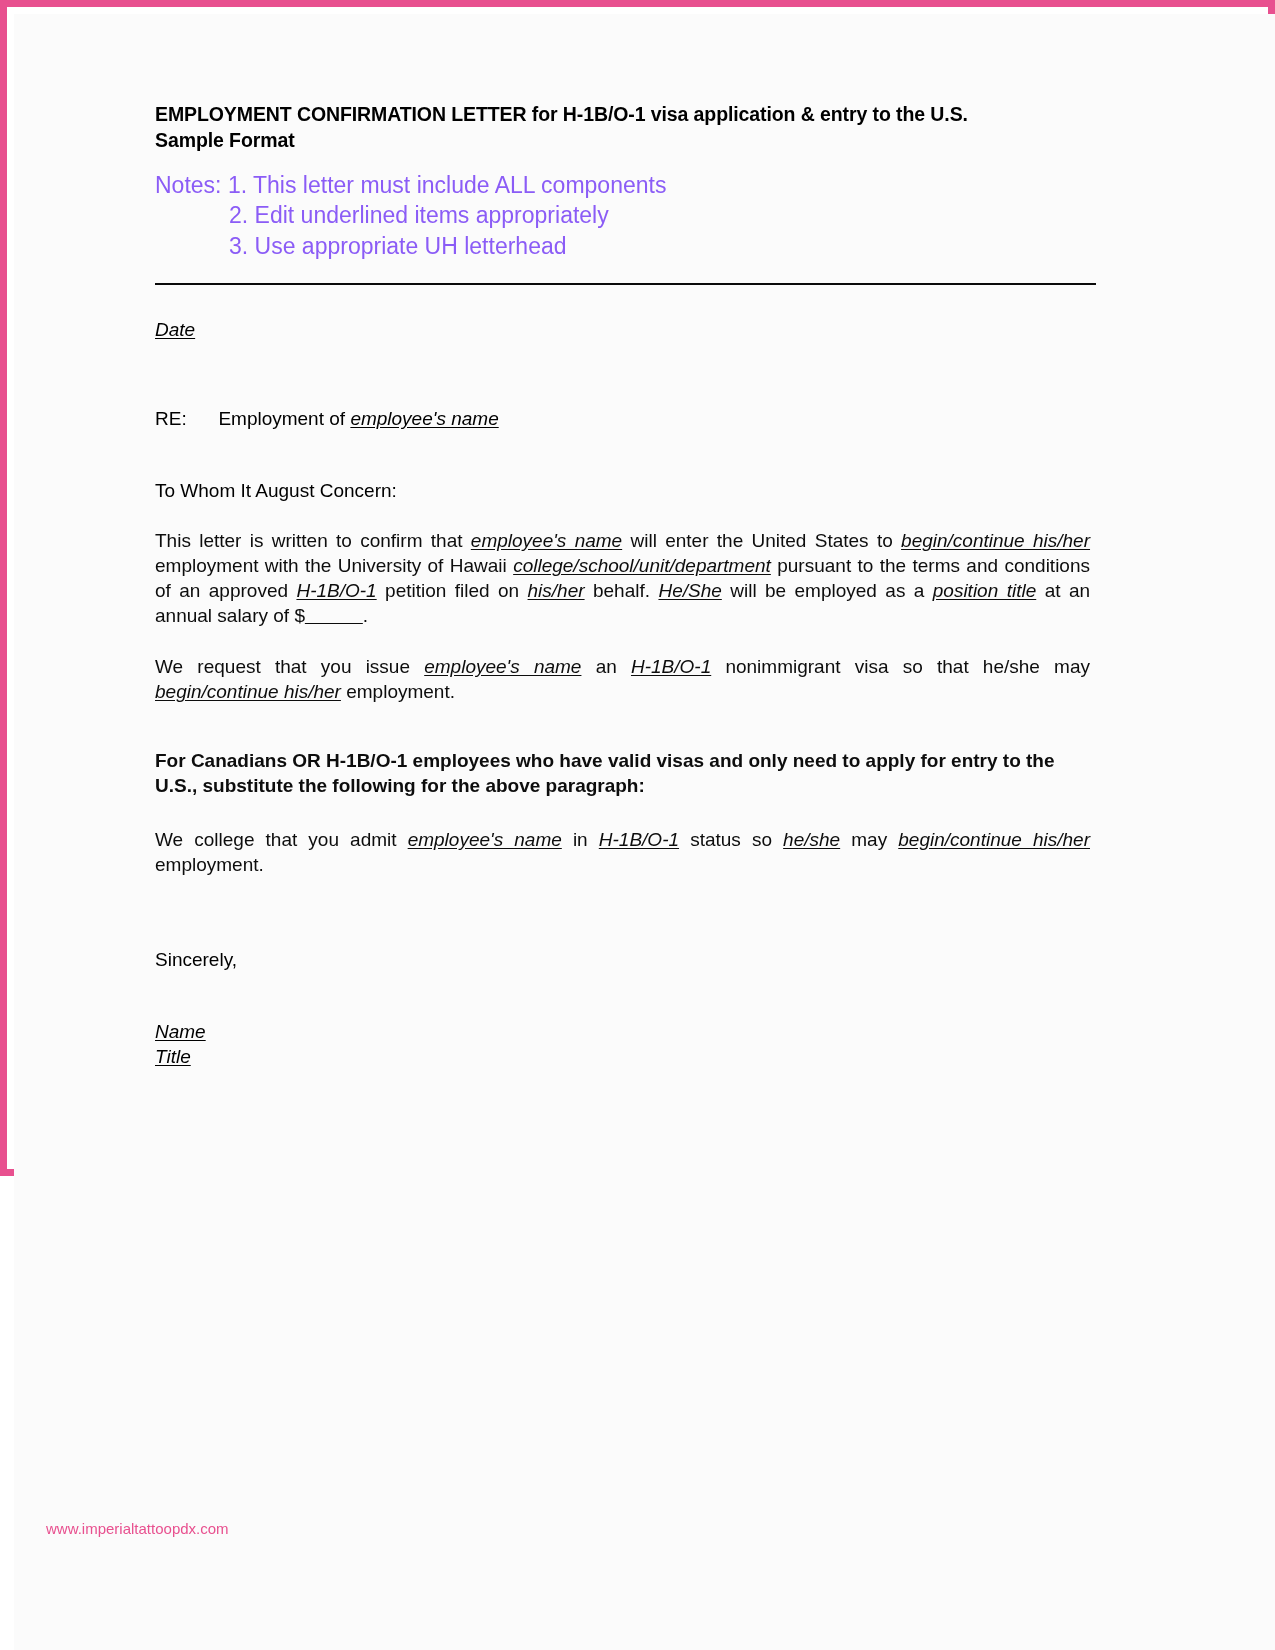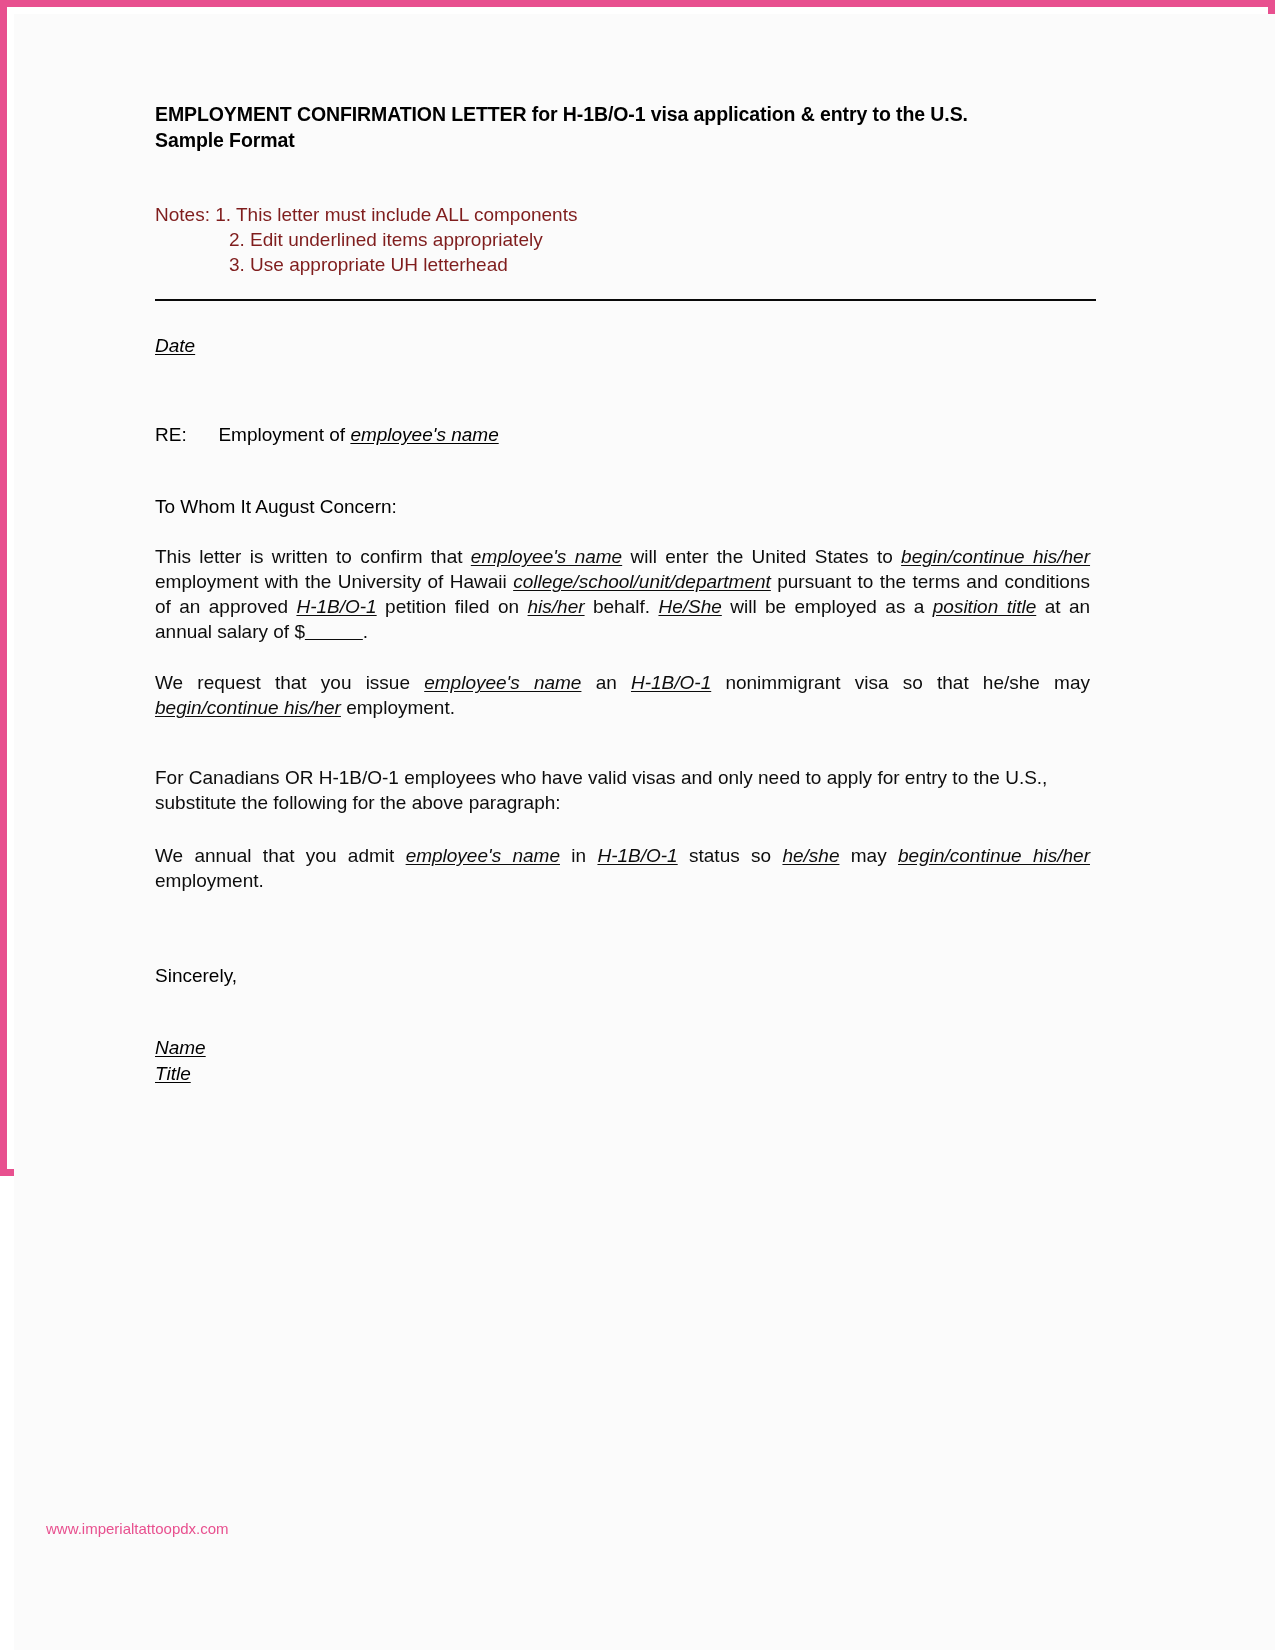--- a/index.html
+++ b/index.html
@@ -48,24 +48,24 @@
     font-weight: bold;
     color: #000;
     line-height: 1.33;
     letter-spacing: -0.1px;
   }
   .title-block .t-normal {
     font-weight: bold;
   }
 
   .notes-block {
-    margin-top: 48px;
-    font-size: 19px;
+    margin-top: 16px;
+    font-size: 23px;
     line-height: 1.32;
-    color: #7f1d1d;
+    color: #8b5cf6;
   }
   .notes-row {
     display: block;
     white-space: pre;
   }
   .notes-indent {
     padding-left: 74px;
   }
 
   .hr-rule {
@@ -92,21 +92,21 @@
   }
 
   .para {
     margin-top: 26px;
     font-size: 19px;
     line-height: 1.32;
     text-align: justify;
     color: #0d0d0d;
   }
   .para-bold {
-    font-weight: normal;
+    font-weight: bold;
     text-align: left;
     margin-top: 44px;
   }
   .para-gap-top {
     margin-top: 28px;
   }
 
   .sincerely {
     margin-top: 72px;
     font-size: 19px;
@@ -169,21 +169,21 @@
       <div class="re-line"><span>RE:</span>      <span>Employment of </span><span class="ital">employee's name</span></div>
 
       <div class="salutation">To Whom It August Concern:</div>
 
       <div class="para"><span>This letter is written to confirm that </span><span class="ital">employee's name</span><span> will enter the United States to </span><span class="ital">begin/continue his/her</span><span> employment with the University of Hawaii </span><span class="ital">college/school/unit/department</span><span> pursuant to the terms and conditions of an approved </span><span class="ital">H-1B/O-1</span><span> petition filed on </span><span class="ital">his/her</span><span> behalf. </span><span class="ital">He/She</span><span> will be employed as a </span><span class="ital">position title</span><span> at an annual salary of $</span><span class="blank-underline">_____</span><span>.</span></div>
 
       <div class="para"><span>We request that you issue </span><span class="ital">employee's name</span><span> an </span><span class="ital">H-1B/O-1</span><span> nonimmigrant visa so that he/she may </span><span class="ital">begin/continue his/her</span><span> employment.</span></div>
 
       <div class="para para-bold">For Canadians OR H-1B/O-1 employees who have valid visas and only need to apply for entry to the U.S., substitute the following for the above paragraph:</div>
 
-      <div class="para para-gap-top"><span>We annual that you admit </span><span class="ital">employee's name</span><span> in </span><span class="ital">H-1B/O-1</span><span> status so </span><span class="ital">he/she</span><span> may </span><span class="ital">begin/continue his/her</span><span> employment.</span></div>
+      <div class="para para-gap-top"><span>We college that you admit </span><span class="ital">employee's name</span><span> in </span><span class="ital">H-1B/O-1</span><span> status so </span><span class="ital">he/she</span><span> may </span><span class="ital">begin/continue his/her</span><span> employment.</span></div>
 
       <div class="sincerely">Sincerely,</div>
 
       <div class="signature-block">
         <span class="ital">Name</span>
         <span class="ital">Title</span>
       </div>
 
     </div>
 

